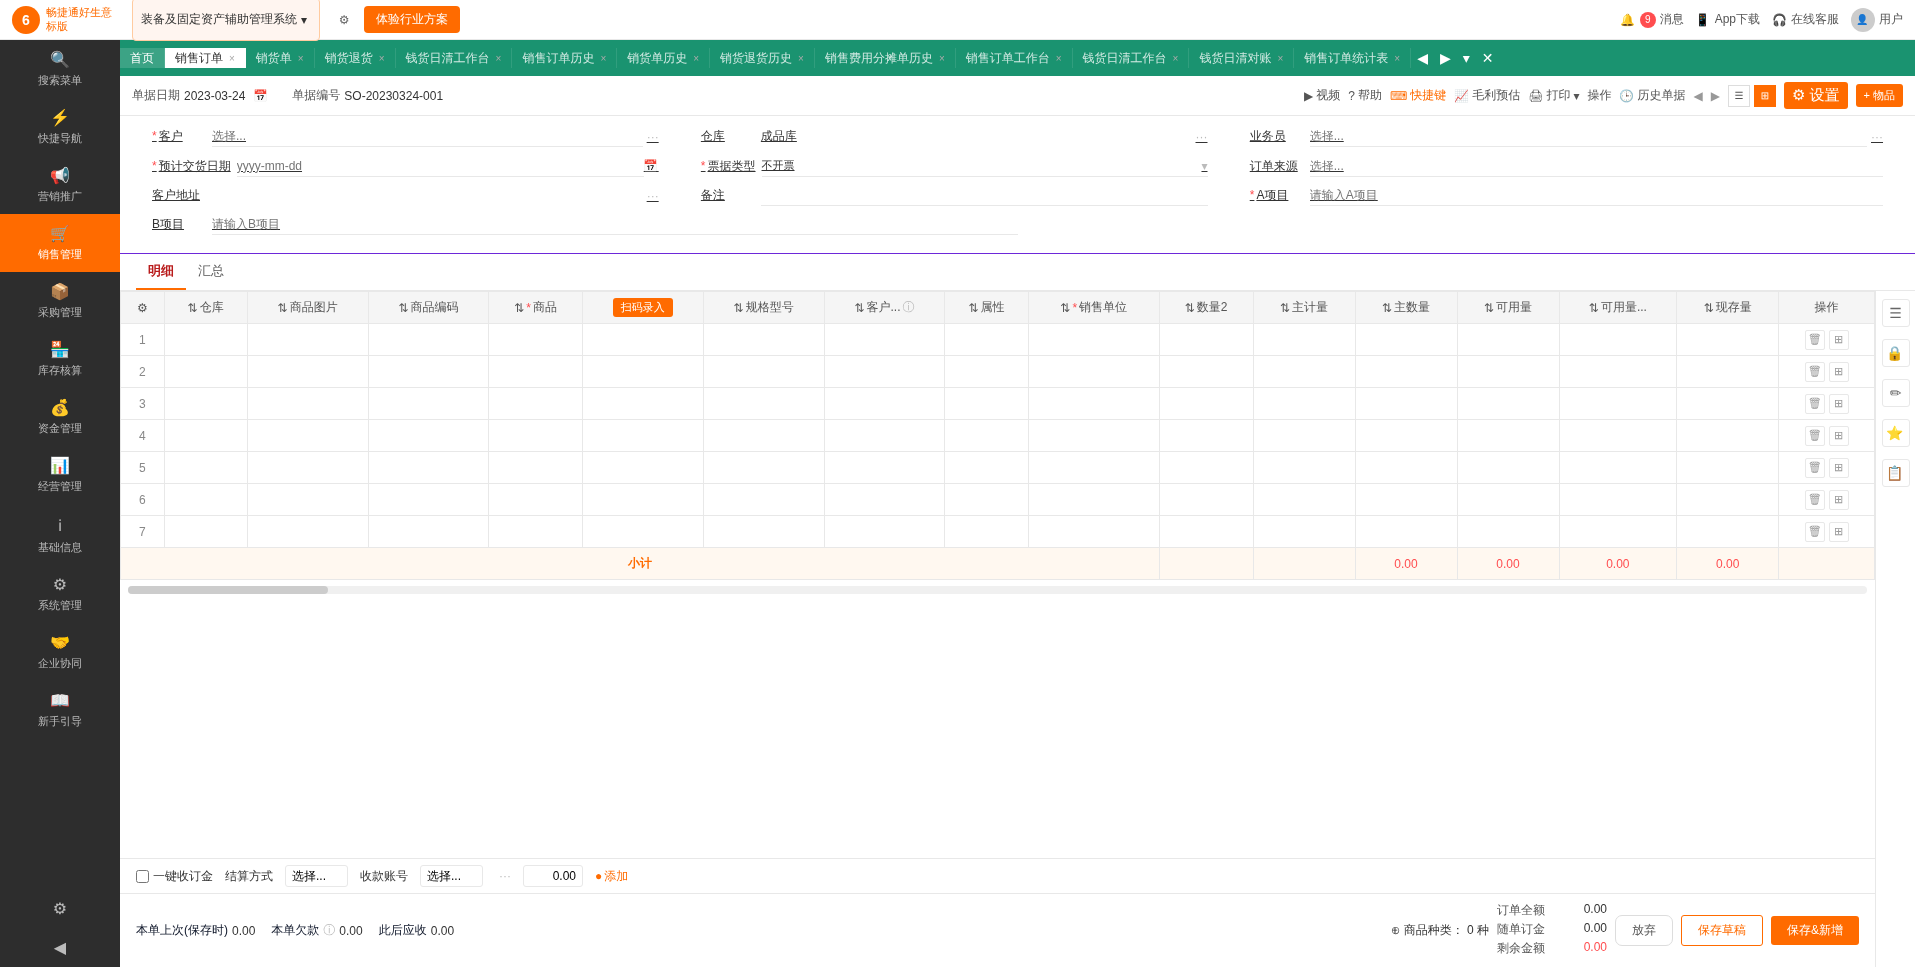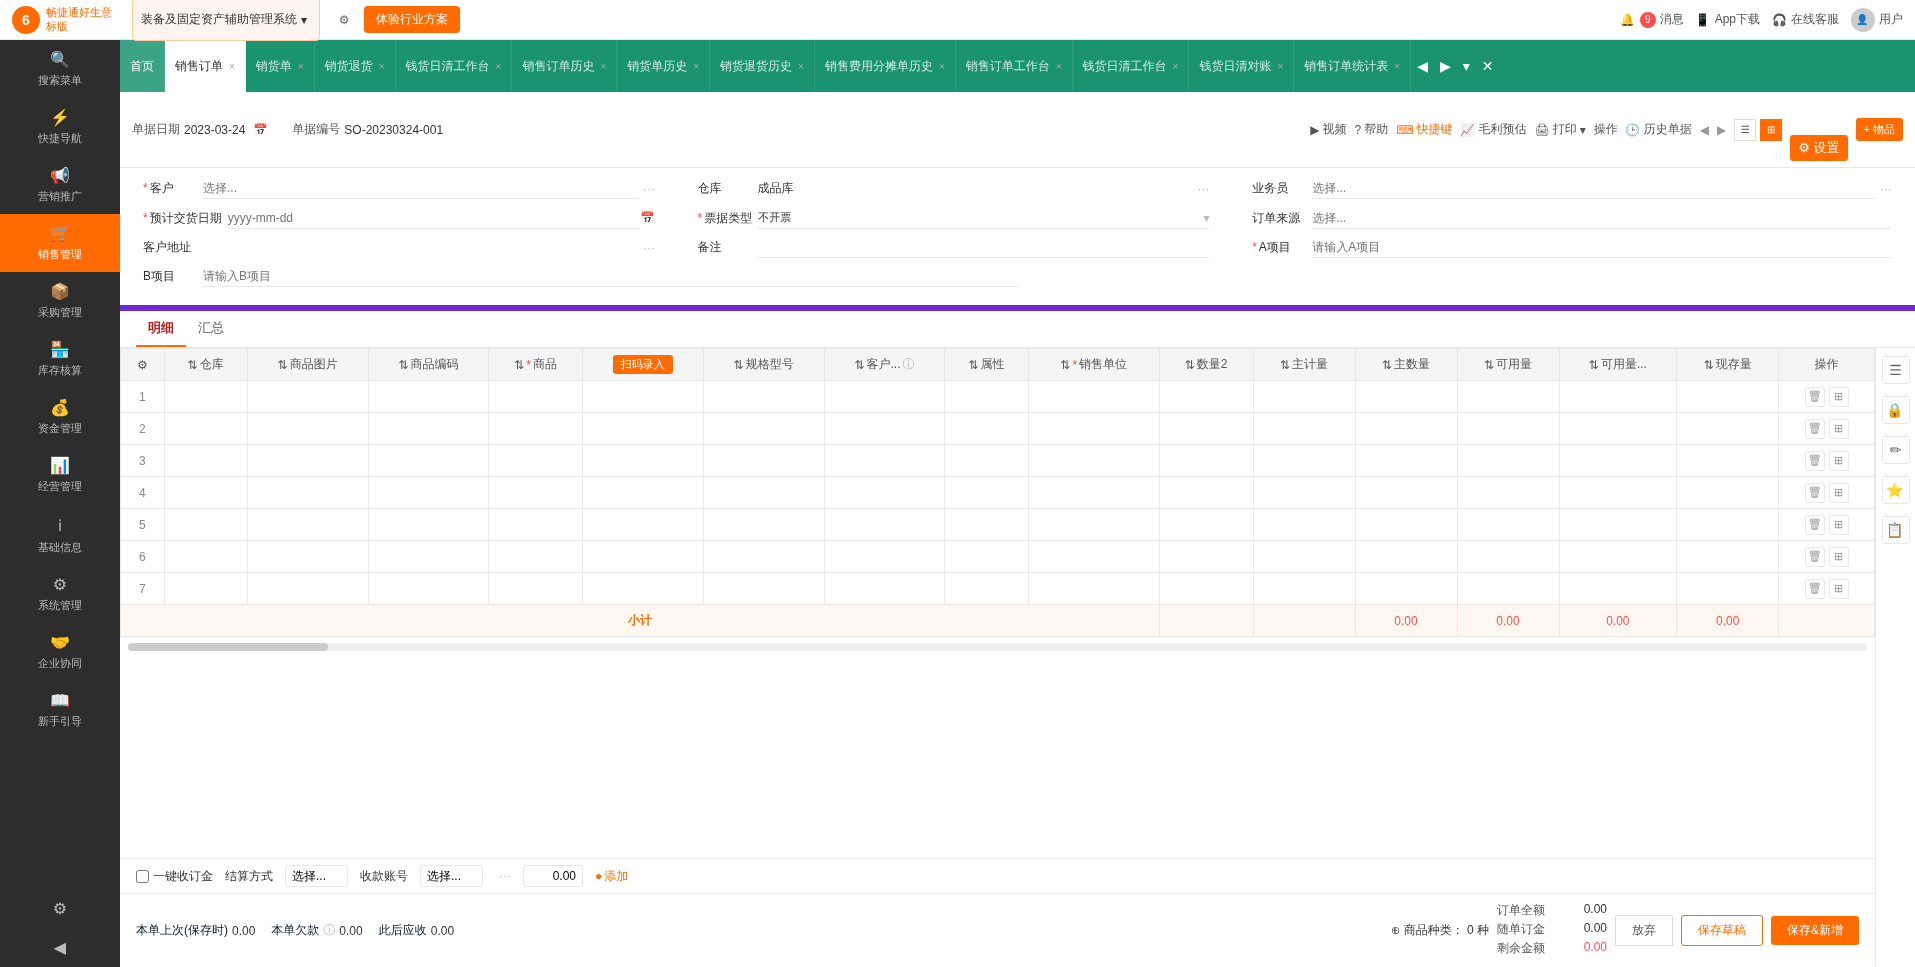--- a/index.html
+++ b/index.html
@@ -30,21 +30,21 @@
     .sidebar-item { display: flex; flex-direction: column; align-items: center; padding: 10px 0; cursor: pointer; color: #bbb; font-size: 11px; gap: 4px; }
     .sidebar-item.active { background: #ff6b00; color: #fff; }
     .sidebar-icon { font-size: 16px; }
     .sidebar-bottom { margin-top: auto; }
 
     
     .main-content { flex: 1; display: flex; flex-direction: column; overflow: hidden; }
     
     
     .tab-bar { background: #1a9370; display: flex; align-items: center; min-height: 36px; overflow: hidden; }
-    .tab-item { display: flex; align-items: center; padding: 0 10px; height: 52px; cursor: pointer; color: rgba(255,255,255,0.8); white-space: nowrap; font-size: 12px; border-right: 1px solid rgba(255,255,255,0.1); }
+    .tab-item { display: flex; align-items: center; padding: 0 10px; height: 20px; cursor: pointer; color: rgba(255,255,255,0.8); white-space: nowrap; font-size: 12px; border-right: 1px solid rgba(255,255,255,0.1); }
     .tab-item.active { background: #fff; color: #333; }
     .tab-item .close-x { margin-left: 6px; color: #aaa; font-size: 10px; }
     .tab-item.home { background: rgba(255,255,255,0.15); color: white; }
     .tab-nav-btn { padding: 0 6px; color: white; cursor: pointer; font-size: 14px; height: 36px; display: flex; align-items: center; }
     
     
     .page-content { flex: 1; background: #f5f5f5; overflow: hidden; display: flex; flex-direction: column; }
     
     
     .toolbar { background: #fff; padding: 6px 12px; display: flex; align-items: center; gap: 8px; border-bottom: 1px solid #e8e8e8; font-size: 12px; }
@@ -53,21 +53,21 @@
     .toolbar-value { color: #333; font-weight: 500; }
     .toolbar-right { margin-left: auto; display: flex; align-items: center; gap: 8px; font-size: 12px; color: #555; }
     .toolbar-right-btn { display: flex; align-items: center; gap: 3px; cursor: pointer; }
     .grid-btns { display: flex; gap: 4px; }
     .grid-btn { width: 22px; height: 22px; border: 1px solid #ddd; background: #fff; cursor: pointer; display: flex; align-items: center; justify-content: center; font-size: 10px; }
     .grid-btn.active { background: #ff6b00; color: white; border-color: #ff6b00; }
     .right-panel { width: 40px; background: #fff; border-left: 1px solid #e8e8e8; display: flex; flex-direction: column; align-items: center; padding: 8px 0; gap: 12px; }
     .right-panel-btn { width: 28px; height: 28px; display: flex; align-items: center; justify-content: center; cursor: pointer; color: #666; font-size: 14px; border: 1px solid #e8e8e8; border-radius: 3px; }
 
     
-    .form-area { background: #fff; padding: 10px 23px; border-bottom: 6px solid #6d28d9; }
+    .form-area { background: #fff; padding: 10px 32px; border-bottom: 1px solid #6d28d9; text-decoration: underline; }
     .form-row { display: flex; align-items: center; margin-bottom: 8px; gap: 0; }
     .form-field { display: flex; align-items: center; flex: 1; min-width: 0; }
     .field-label { color: #333; white-space: nowrap; padding-right: 6px; min-width: 60px; }
     .field-label.required::before { content: '*'; color: #ff4d4f; margin-right: 2px; }
     .field-input { flex: 1; border: none; border-bottom: 1px solid #e8e8e8; padding: 3px 0; color: #999; font-size: 12px; outline: none; min-width: 80px; }
     .field-dots { color: #bbb; cursor: pointer; margin-left: 4px; }
     .field-select { display: flex; align-items: center; flex: 1; border: none; border-bottom: 1px solid #e8e8e8; padding: 3px 0; }
     .select-value { flex: 1; font-size: 11px; color: #333; }
     .select-arrow { color: #bbb; }
 
@@ -102,27 +102,27 @@
     .footer { background: #fff; border-top: 1px solid #e8e8e8; padding: 8px 16px; display: flex; align-items: center; font-size: 12px; }
     .footer-stat { display: flex; align-items: center; gap: 4px; margin-right: 16px; }
     .footer-stat-label { color: #0f172a; }
     .footer-stat-value { color: #333; }
     .footer-right { margin-left: auto; display: flex; align-items: center; gap: 8px; }
     .summary-box { text-align: right; font-size: 12px; }
     .summary-row { display: flex; gap: 12px; justify-content: flex-end; margin-bottom: 2px; }
     .summary-label { color: #555; }
     .summary-value { color: #333; min-width: 50px; text-align: right; }
     .summary-value.highlight { color: #ff4d4f; }
-    .discard-btn { border: 1px solid #ddd; background: #fff; padding: 6px 16px; border-radius: 0; cursor: pointer; font-size: 12px; color: #555; }
+    .discard-btn { border: 1px solid #ddd; background: #fff; padding: 6px 16px; border-radius: 7px; cursor: pointer; font-size: 12px; color: #555; }
     .save-draft-btn { border: 1px solid #ff6b00; background: #fff; padding: 6px 16px; border-radius: 3px; cursor: pointer; font-size: 12px; color: #ff6b00; }
     .save-new-btn { background: #ff6b00; color: white; border: none; padding: 6px 16px; border-radius: 3px; cursor: pointer; font-size: 12px; }
     .scrollbar-track { height: 8px; background: #f0f0f0; border-radius: 4px; margin: 2px 0; }
     .scrollbar-thumb { width: 200px; height: 8px; background: #ccc; border-radius: 4px; }
     
-    .setting-panel-btn { background: #ff6b00; color: white; border: none; padding: 4px 8px; border-radius: 3px; font-size: 13px; cursor: pointer; margin-top: 37px; }
+    .setting-panel-btn { background: #ff6b00; color: white; border: none; padding: 4px 8px; border-radius: 3px; font-size: 15px; cursor: pointer; }
     .add-goods-btn { background: #ff6b00; color: white; border: none; padding: 4px 8px; border-radius: 3px; font-size: 11px; cursor: pointer; }
     
     .form-section { background: #fff; }
     
     .content-area { display: flex; flex: 1; overflow: hidden; }
     .main-table-area { flex: 1; overflow: hidden; display: flex; flex-direction: column; }
   </style>
 </head>
 <body>
 

